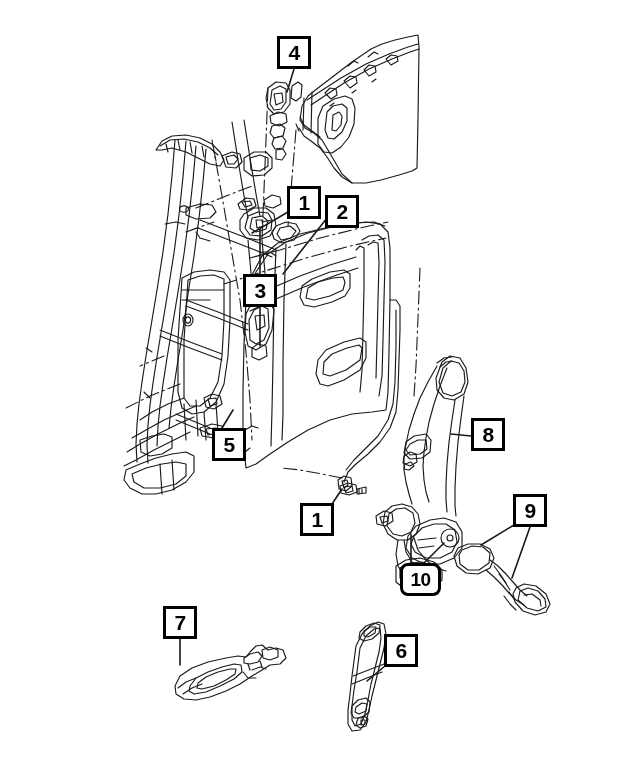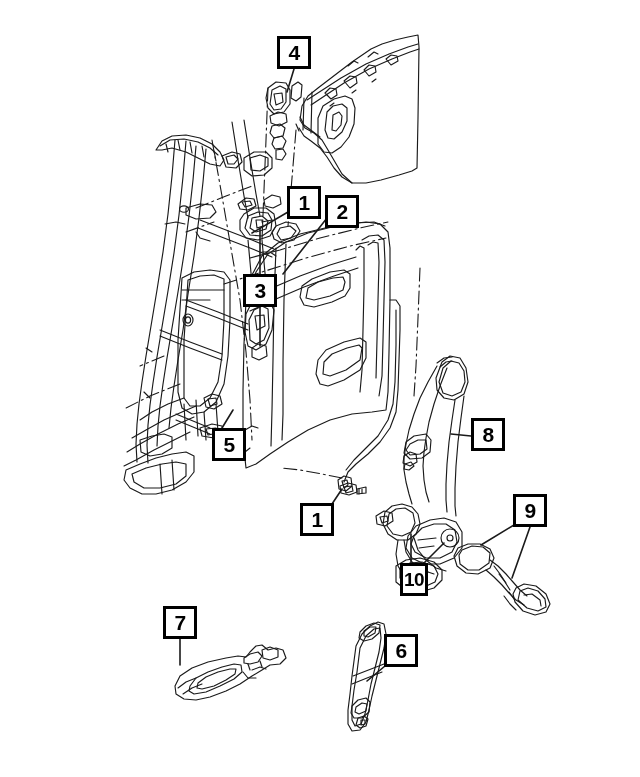--- a/index.html
+++ b/index.html
@@ -14,21 +14,21 @@
     border:3px solid #000;
     background:#ffffff;
     display:flex;align-items:center;justify-content:center;
     font-family:"Liberation Sans",sans-serif;
     font-weight:bold;
     font-size:21px;
     line-height:1;
     color:#000;
     letter-spacing:-0.5px;
   }
-  .callout.wide{width:28px;font-size:19px;}
+  .callout.wide{width:41px;font-size:19px;border-radius:8px;}
 </style>
 </head>
 <body>
 
 <div id="sheet">
 
   <svg id="art" viewBox="0 0 640 777" xmlns="http://www.w3.org/2000/svg" fill="none" stroke="#1a1a1a" stroke-width="1.15" stroke-linecap="round" stroke-linejoin="round">
 
     <g>
 

